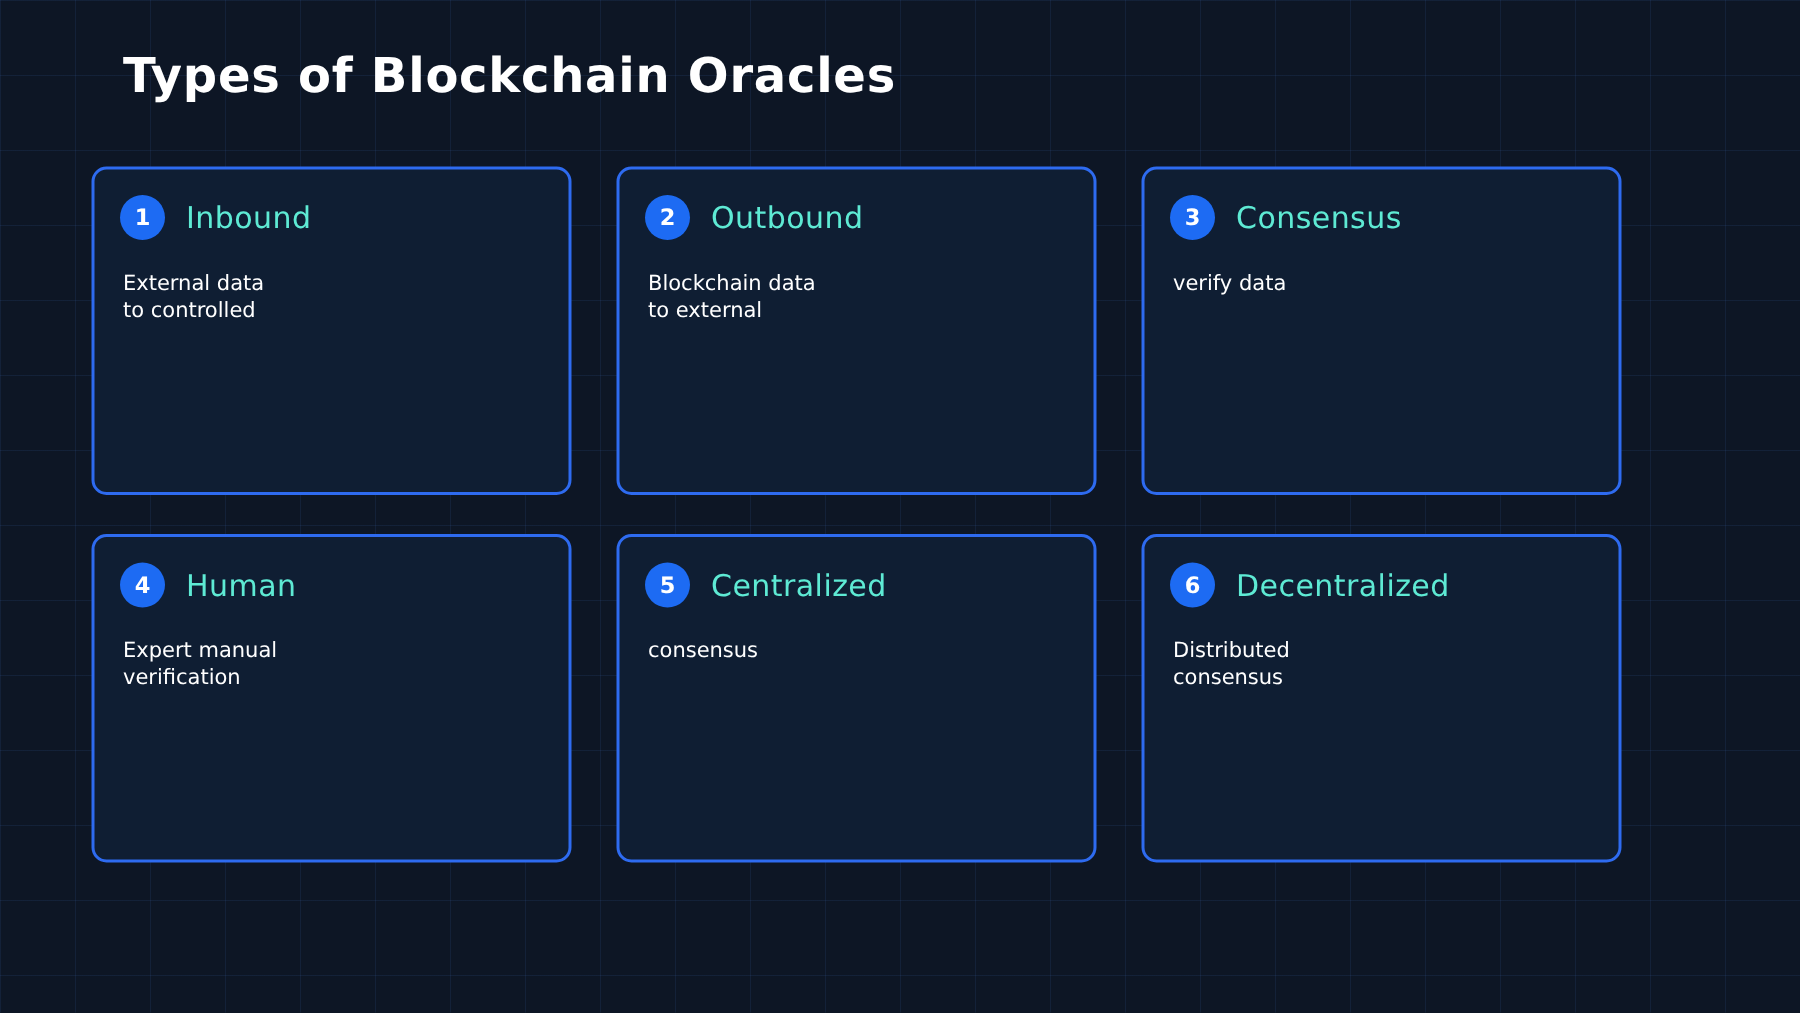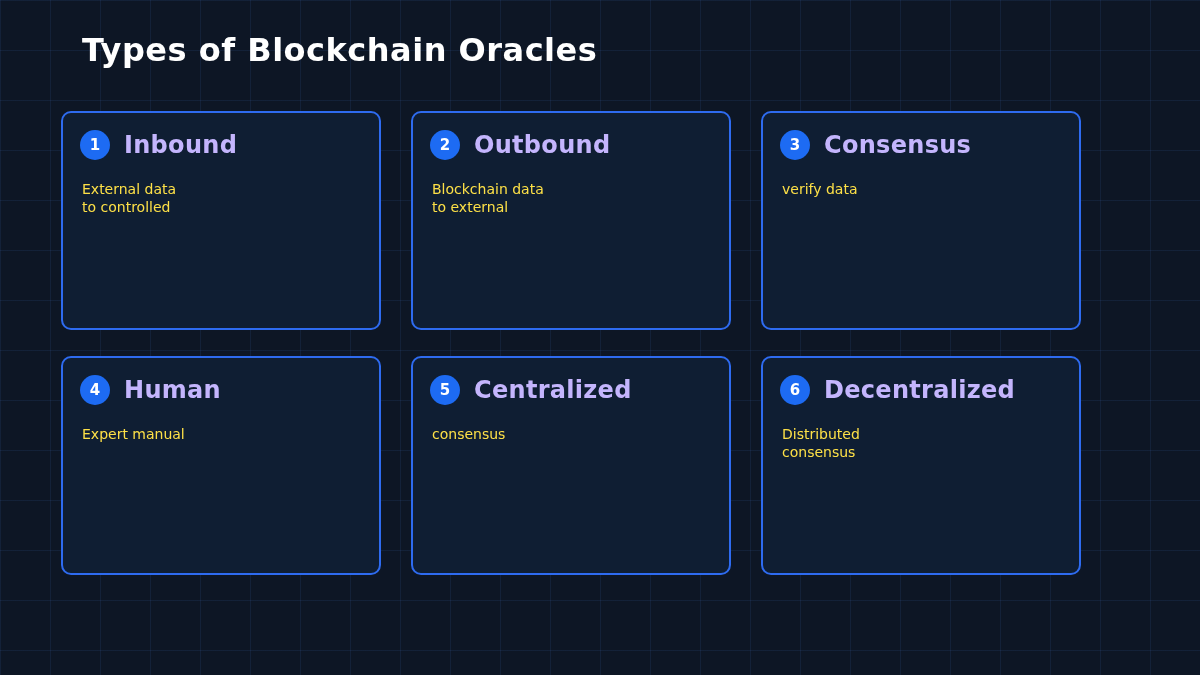--- a/index.html
+++ b/index.html
@@ -63,32 +63,32 @@
     background-color: #1d6bf3;
     color: #ffffff;
     font-size: 15px;
     font-weight: bold;
     display: flex;
     align-items: center;
     justify-content: center;
   }
 
   .card-title {
-    font-size: 24px;
-    font-weight: bold;
-    color: #c4b5fd;
+    font-size: 20px;
+    font-weight: normal;
+    color: #5eead4;
     letter-spacing: 0.3px;
   }
 
   .card-desc {
     margin-top: 21px;
     margin-left: 2px;
     font-size: 14px;
     line-height: 17.5px;
-    color: #fde047;
+    color: #ffffff;
   }
 
   .card-desc span { display: block; }
 </style>
 </head>
 <body>
 
 <h1 class="page-title">Types of Blockchain Oracles</h1>
 
 <div class="cards-grid">
@@ -125,20 +125,21 @@
     </div>
   </div>
 
   <div class="card">
     <div class="card-header">
       <div class="badge">4</div>
       <div class="card-title">Human</div>
     </div>
     <div class="card-desc">
       <span>Expert manual</span>
+      <span>verification</span>
     </div>
   </div>
 
   <div class="card">
     <div class="card-header">
       <div class="badge">5</div>
       <div class="card-title">Centralized</div>
     </div>
     <div class="card-desc">
       <span>consensus</span>

